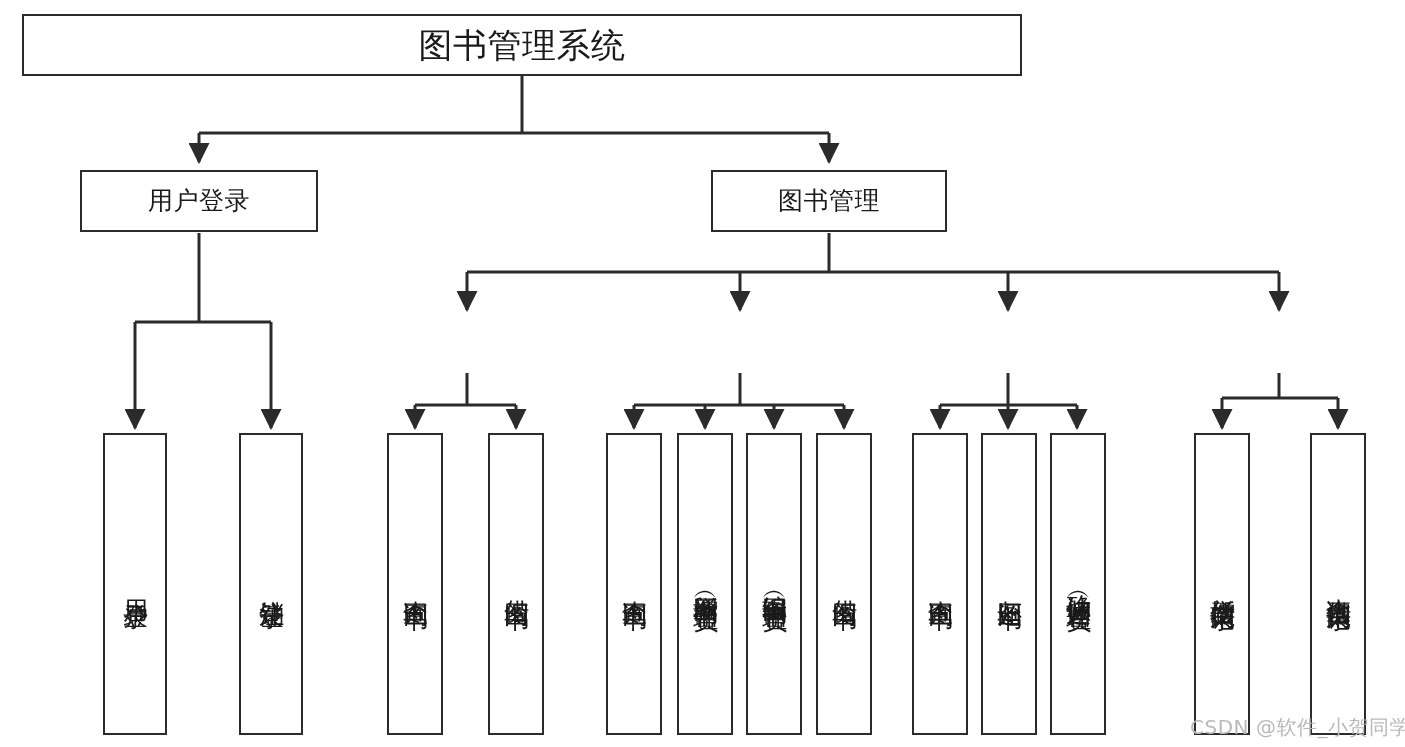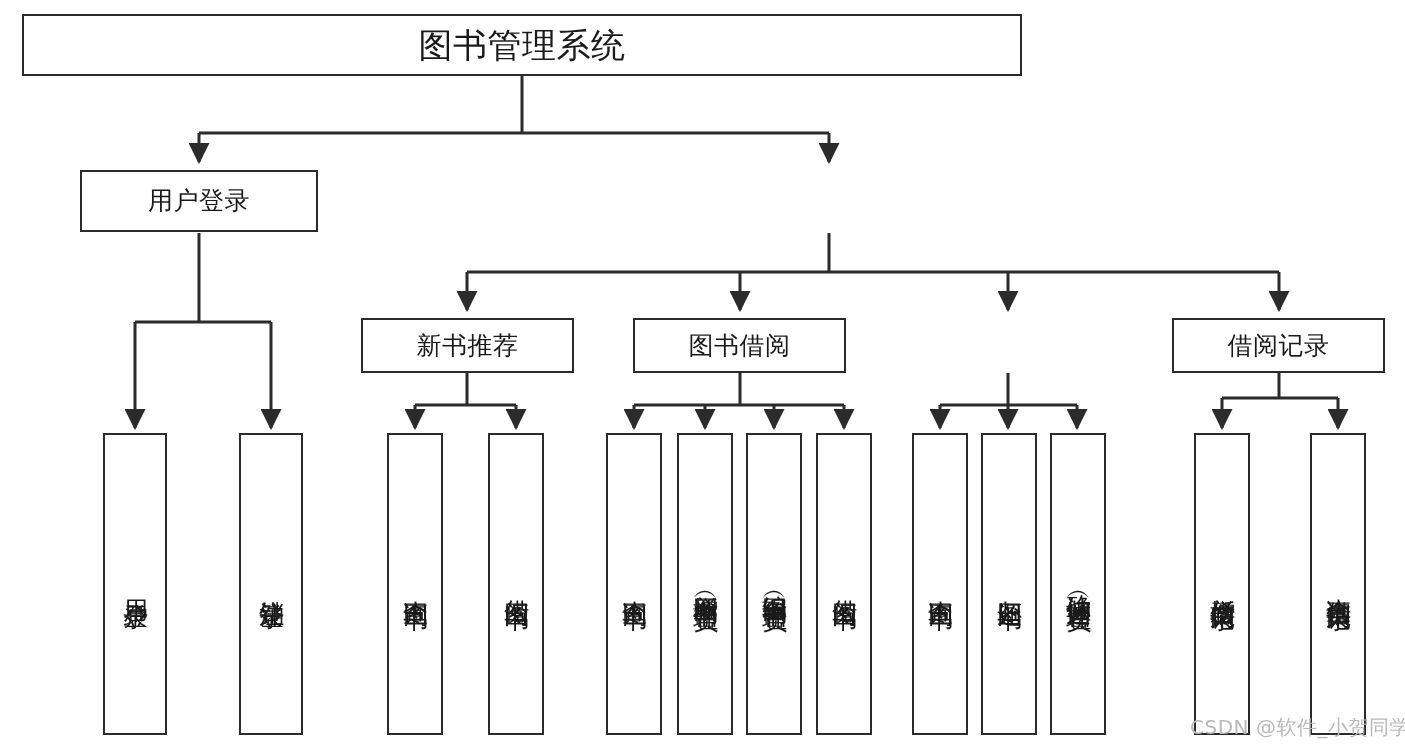--- a/index.html
+++ b/index.html
@@ -131,33 +131,27 @@
   </svg>
 
   <div class="node root horiz" style="left:22px; top:14px; width:1000px; height:62px;">
     <span class="lbl">图书管理系统</span>
   </div>
 
   <div class="node horiz" style="left:80px; top:170px; width:238px; height:62px;">
     <span class="lbl">用户登录</span>
   </div>
 
-
-  <div class="node horiz" style="left:361px; top:318px; width:213px; height:55px;">
-    <span class="lbl">新书推荐</span>
-  </div>
-
-  <div class="node horiz" style="left:633px; top:318px; width:213px; height:55px;">
-    <span class="lbl">图书借阅</span>
-  </div>
-
-
-  <div class="node horiz" style="left:1172px; top:318px; width:213px; height:55px;">
-    <span class="lbl">借阅记录</span>
-  </div>
+  <div class="node horiz" style="left:711px; top:170px; width:236px; height:62px;">
+    <span class="lbl">图书管理</span>
+  </div>
+
+
+
+
 
   <div class="node vert" style="left:103px; top:433px; width:64px; height:302px;">
     <span class="lbl">用户登录</span>
   </div>
 
   <div class="node vert" style="left:239px; top:433px; width:64px; height:302px;">
     <span class="lbl">注销登录</span>
   </div>
 
   <div class="node vert" style="left:387px; top:433px; width:56px; height:302px;">

